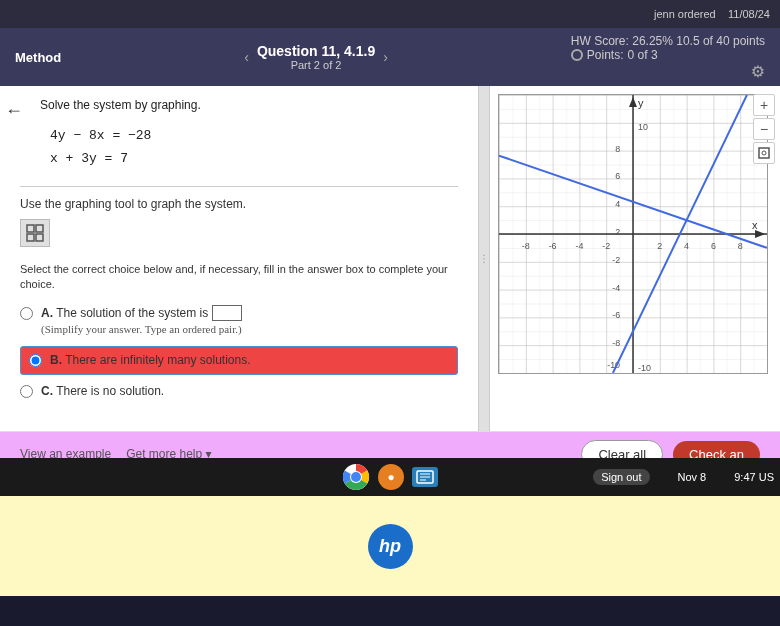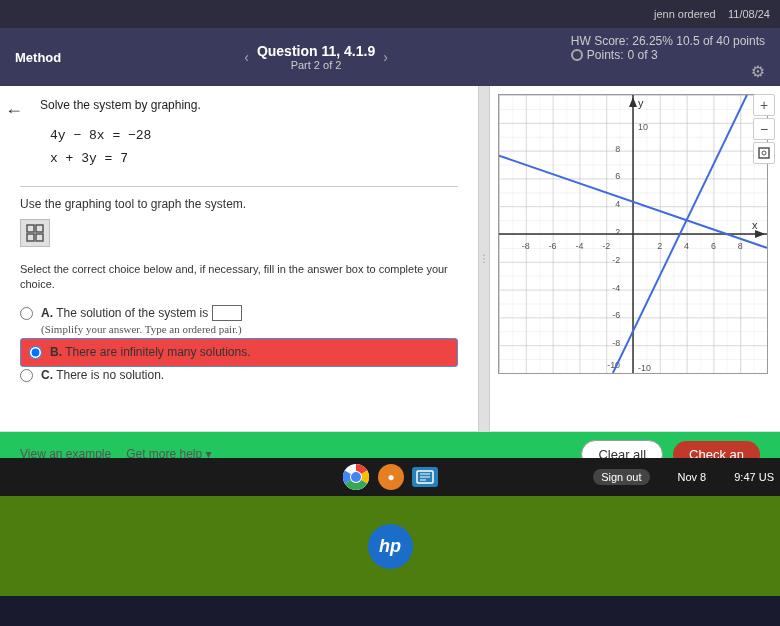--- a/index.html
+++ b/index.html
@@ -182,21 +182,21 @@
     .choice-instruction {
       font-size: 11px;
       color: #333;
       margin-bottom: 12px;
       line-height: 1.4;
     }
 
     .radio-options {
       display: flex;
       flex-direction: column;
-      gap: 0;
+      gap: 8px;
     }
 
     .radio-option {
       display: flex;
       align-items: flex-start;
       gap: 8px;
       font-size: 12px;
       color: #333;
     }
 
@@ -260,21 +260,21 @@
       cursor: pointer;
       display: flex;
       align-items: center;
       justify-content: center;
       font-size: 14px;
       color: #555;
     }
 
     
     .bottom-bar {
-      background: #22c55e;
+      background: #f0abfc;
       border-top: 1px solid #ddd;
       height: 45px;
       display: flex;
       align-items: center;
       justify-content: space-between;
       padding: 0 20px;
     }
 
     .bottom-links {
       display: flex;
@@ -351,21 +351,21 @@
       border: none;
       border-radius: 10px;
       padding: 2px 8px;
       color: white;
       font-size: 11px;
       cursor: pointer;
     }
 
     
     .hp-area {
-      background: #4d7c0f;
+      background: #fef9c3;
       height: 100px;
       display: flex;
       align-items: center;
       justify-content: center;
     }
 
     .hp-logo {
       width: 45px;
       height: 45px;
       background: #1a6dc9;

